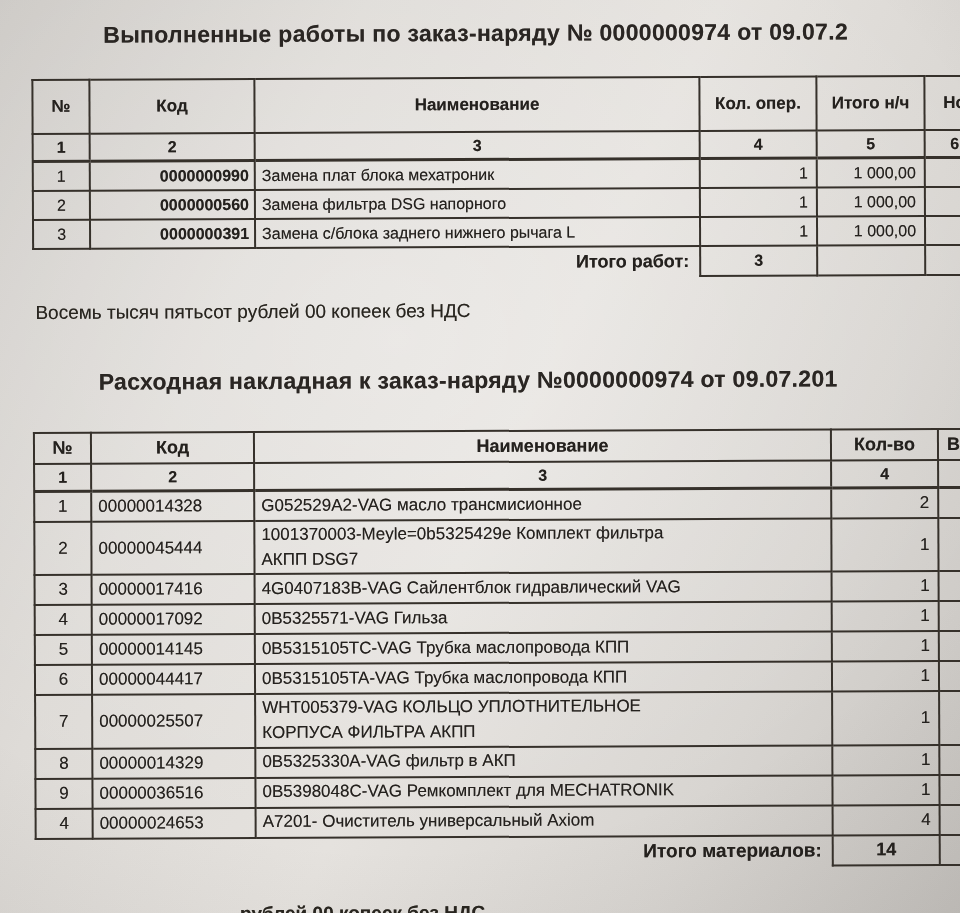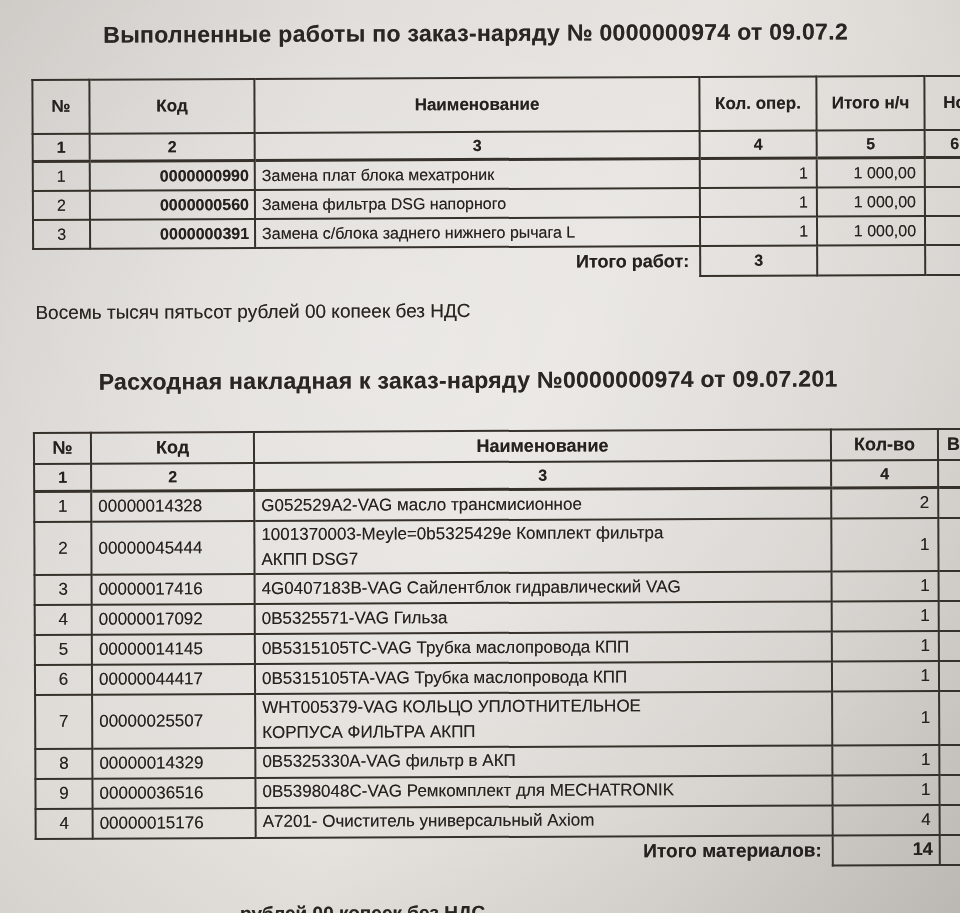--- a/index.html
+++ b/index.html
@@ -40,21 +40,21 @@
   .f-qty,.f-price{text-align:right;padding-right:8px;}
   .f-name{text-align:left;white-space:pre-line;line-height:1.45;}
   #t1 .f-code{text-align:right;padding-right:5px;font-weight:bold;}
   #t2 .f-code{text-align:left;}
   #t2 tr.hdr th:last-child{text-align:left;padding-left:8px;}
   tfoot td{font-weight:bold;height:26px;}
   td.total-label{border:none;background:transparent;text-align:right;padding-right:10px;}
   #t1 td.total-label{font-size:18px;}
   #t2 td.total-label{font-size:19px;}
   #t1 td.tot-qty{text-align:center;}
-  #t2 td.tot-qty{text-align:right;padding-right:6px;font-size:18px;}
+  #t2 td.tot-qty{text-align:center;padding-right:6px;font-size:18px;}
   .sum-words{position:absolute;left:36px;top:300px;font-size:19px;color:#28251f;}
   .partial-bottom{
     position:absolute;left:238px;top:902px;height:11px;width:520px;
     overflow:hidden;font-weight:bold;font-size:19px;color:#28251f;
   }
 </style>
 </head>
 <body>
 
 <div class="photo"></div>
@@ -215,21 +215,21 @@
         </tr>
         <tr>
           <td class="f-num">9</td>
           <td class="f-code">00000036516</td>
           <td class="f-name">0B5398048C-VAG Ремкомплект для MECHATRONIK</td>
           <td class="f-qty">1</td>
           <td class="f-extra"></td>
         </tr>
         <tr>
           <td class="f-num">4</td>
-          <td class="f-code">00000015176</td>
+          <td class="f-code">00000024653</td>
           <td class="f-name">A7201- Очиститель универсальный Axiom</td>
           <td class="f-qty">4</td>
           <td class="f-extra"></td>
         </tr>
       </tbody>
     <tfoot>
       <tr>
         <td class="total-label" colspan="3">Итого материалов:</td>
         <td class="tot-qty">14</td>
         <td></td>

